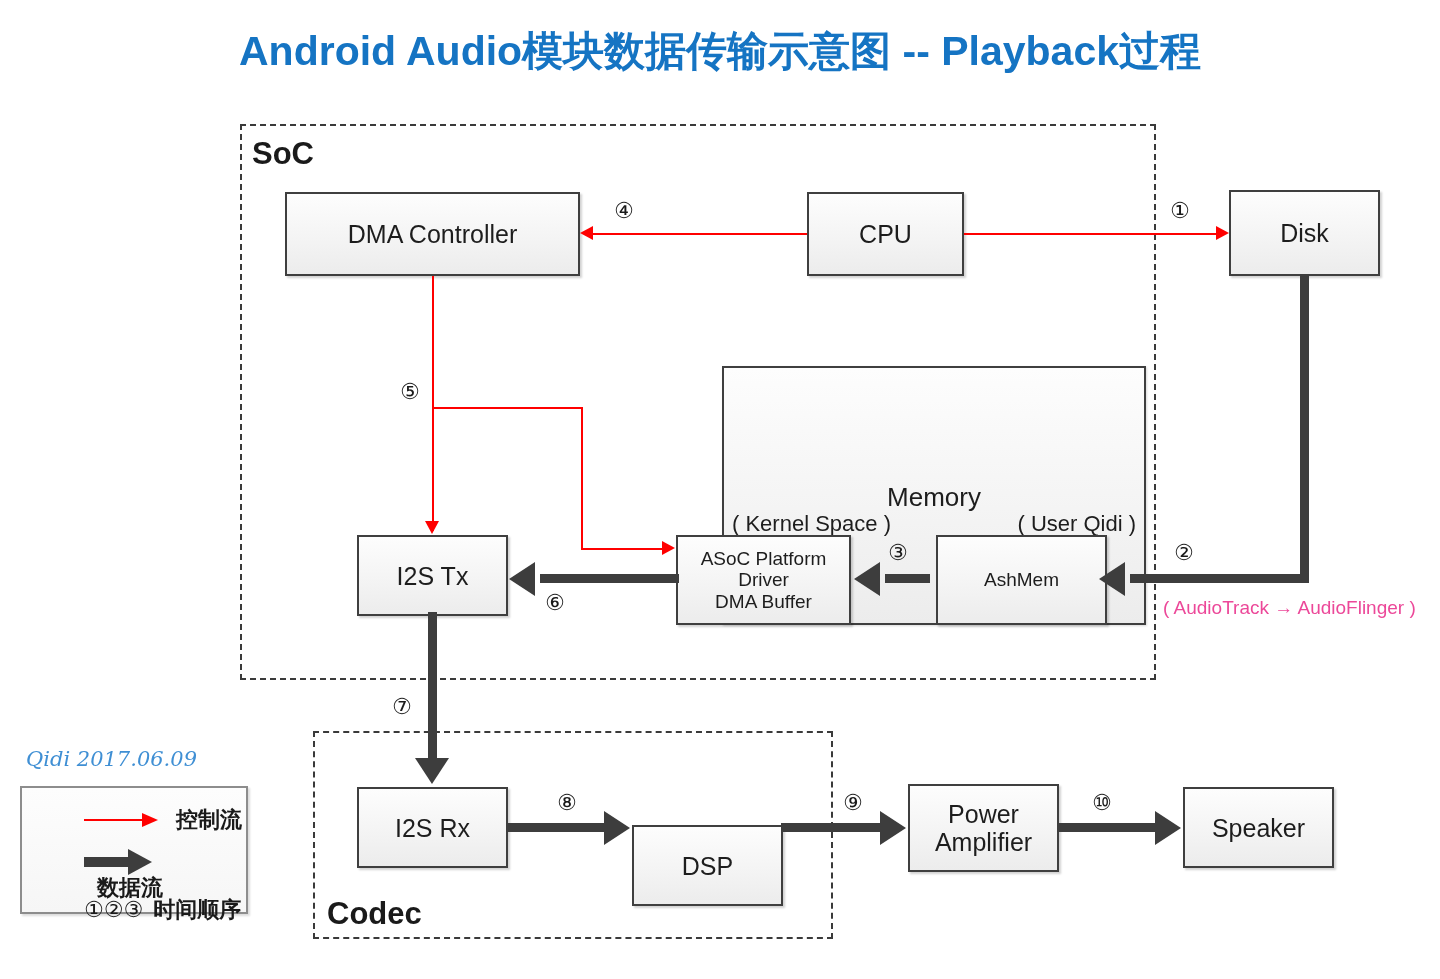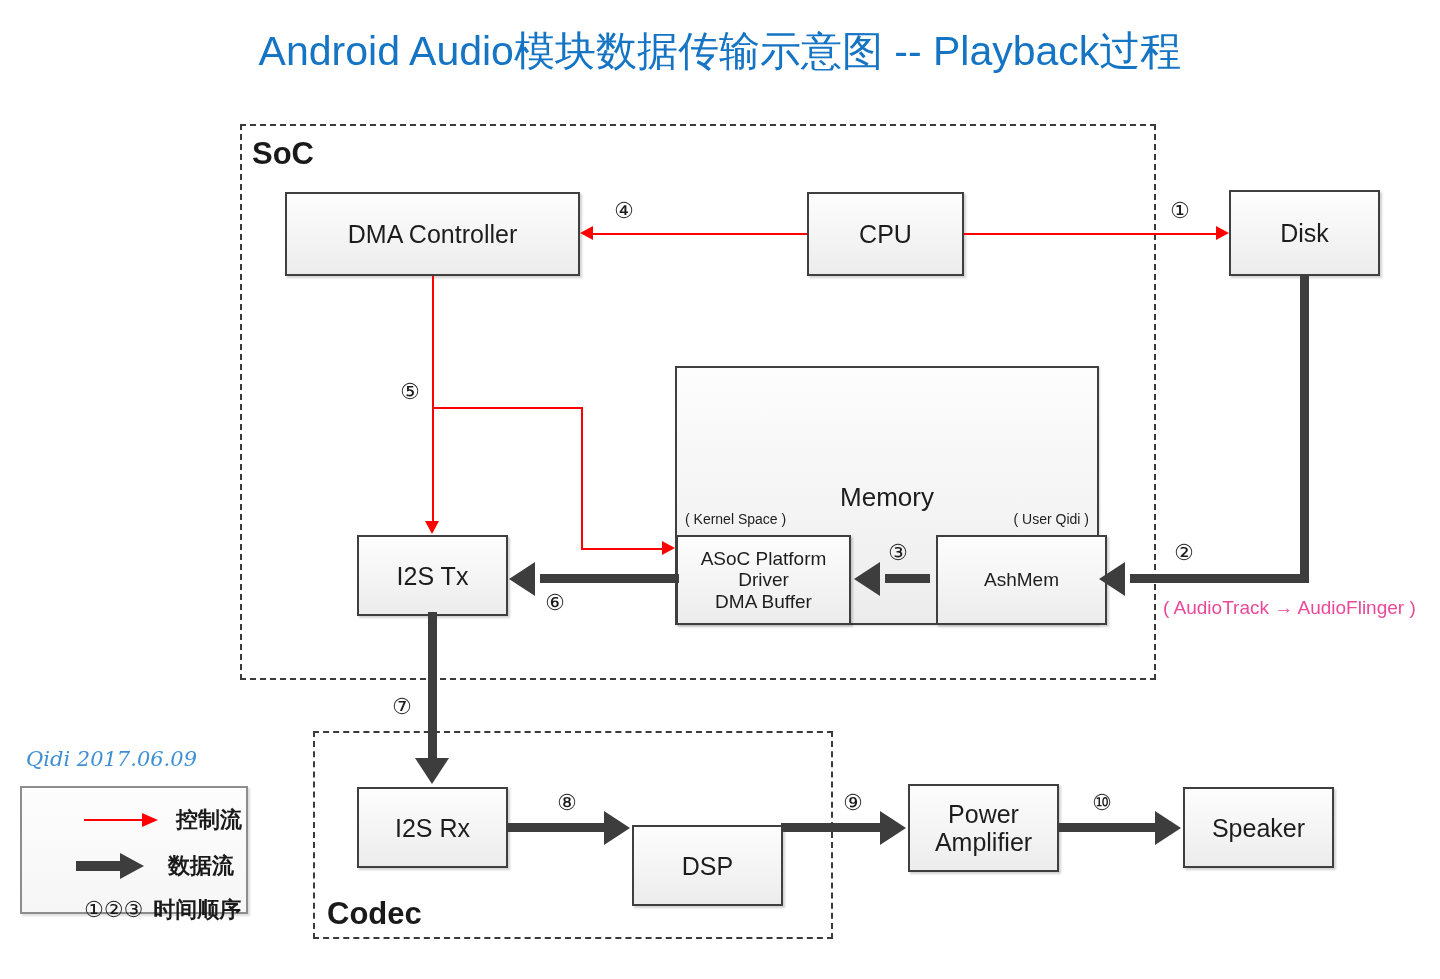--- a/index.html
+++ b/index.html
@@ -19,21 +19,21 @@
   }
 
   
   #title {
     position: absolute;
     left: 0;
     top: 24px;
     width: 1440px;
     text-align: center;
     font-size: 41px;
-    font-weight: normal;
+    font-weight: bold;
     color: #1574C3;
     letter-spacing: 0px;
     white-space: nowrap;
   }
 
   
   .dashed-group {
     position: absolute;
     border: 2px dashed #3a3a3a;
     box-sizing: border-box;
@@ -57,37 +57,37 @@
     display: flex;
     align-items: center;
     justify-content: center;
     text-align: center;
     color: #1d1d1d;
     font-size: 25px;
     line-height: 1.12;
     white-space: pre-line;
   }
   .node.small { font-size: 19px; }
-  .node.plainborder { box-shadow: 1px 1px 2px rgba(0,0,0,0.15); }
+  .node.plainborder { box-shadow: 1px 1px 2px rgba(0,0,0,0.15); margin-left: 47px; }
 
   
   #memory-block {
     display: block;
   }
   #memory-title {
     position: absolute;
     left: 0; right: 0;
     top: 115px;
     text-align: center;
     font-size: 26px;
     color: #1d1d1d;
   }
   .space-label {
     position: absolute;
-    font-size: 14px;
+    font-size: 22px;
     color: #1d1d1d;
     white-space: nowrap;
   }
 
   
   .ctrl-line {
     position: absolute;
     background: #ff0000;
   }
   .ctrl-h { height: 2px; }
@@ -292,21 +292,21 @@
   <div id="legend-box"></div>
 
   <div class="legend-row" style="left:48px; top:805px;">
     <span class="legend-swatch">
       <span class="sw-ctrl-shaft"></span>
         <span class="sw-ctrl-head"></span>
     </span>
     <span class="legend-text">控制流</span>
   </div>
 
-  <div class="legend-row" style="left:40px; top:851px;">
+  <div class="legend-row" style="left:48px; top:851px;flex-direction:column;">
     <span class="legend-swatch">
       <span class="sw-data-shaft"></span>
         <span class="sw-data-head"></span>
     </span>
     <span class="legend-text">数据流</span>
   </div>
 
   <div class="legend-row" style="left:48px; top:895px;">
     <span class="legend-seq-nums">①②③</span>
     <span class="legend-text">时间顺序</span>

